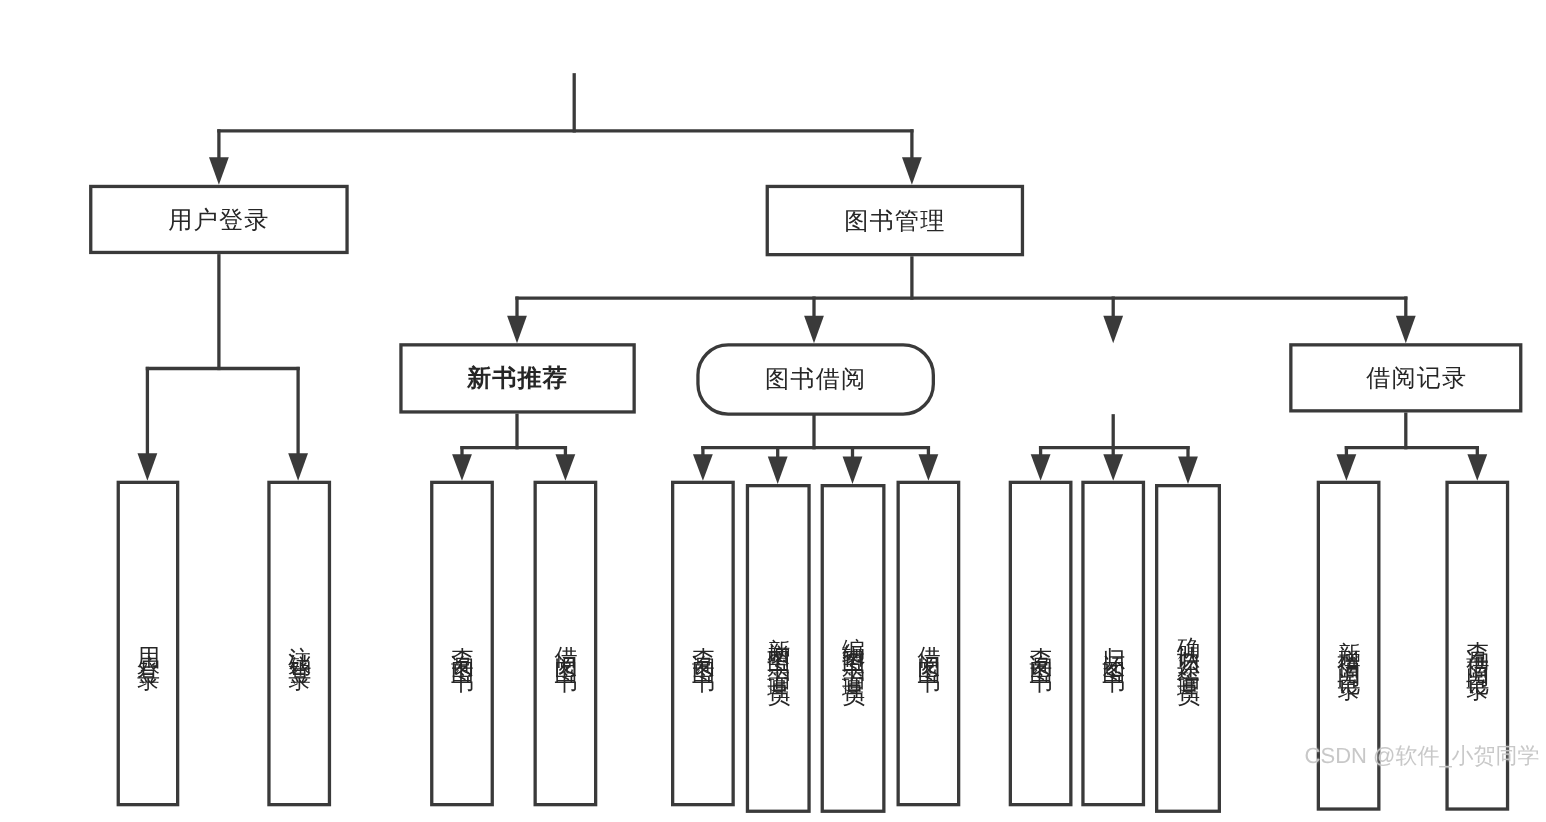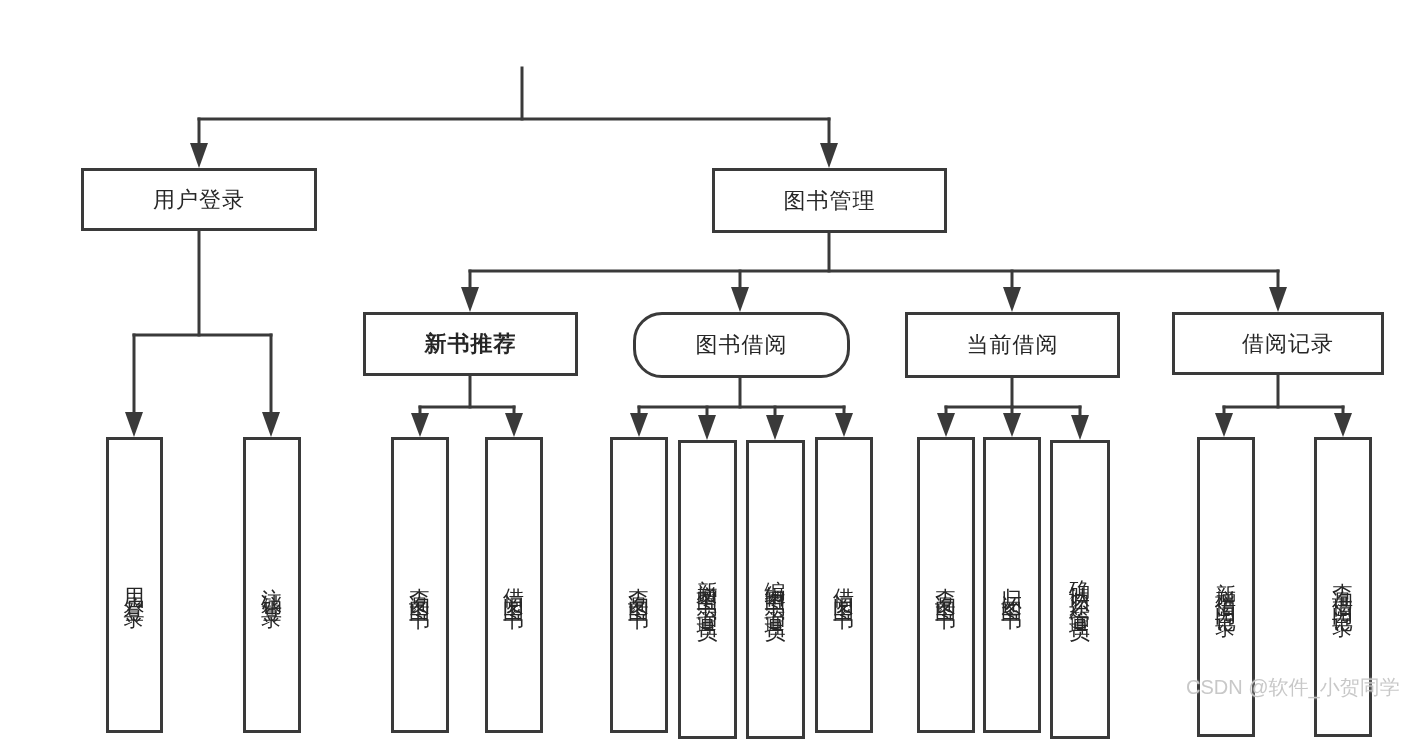--- a/index.html
+++ b/index.html
@@ -130,33 +130,30 @@
       <polygon points="1071,415 1089,415 1080,440"></polygon>
       <polygon points="1215,413 1233,413 1224,437"></polygon>
       <polygon points="1334,413 1352,413 1343,437"></polygon>
     </g>
   </svg>
 
 
   <div class="node h-node" style="left:81px; top:168px; width:236px; height:63px;">
     <span>用户登录</span>
   </div>
-  <div class="node h-node" style="left:712px; top:168px; width:235px; height:65px;font-family:Liberation Mono, monospace;">
+  <div class="node h-node" style="left:696px; top:168px; width:235px; height:65px;font-family:Liberation Mono, monospace;">
     <span>图书管理</span>
   </div>
 
   <div class="node h-node" style="left:363px; top:312px; width:215px; height:64px;font-weight:bold;">
     <span>新书推荐</span>
   </div>
   <div class="node h-node" style="left:633px; top:312px; width:217px; height:66px;border-radius:29px;">
     <span>图书借阅</span>
   </div>
-  <div class="node h-node" style="left:905px; top:312px; width:215px; height:66px;">
-    <span>当前借阅</span>
-  </div>
   <div class="node h-node" style="left:1172px; top:312px; width:212px; height:63px;padding-left:20px;">
     <span>借阅记录</span>
   </div>
 
   <div class="node v-node" style="left:106px; top:437px; width:57px; height:296px;">
     <span>用户登录</span>
   </div>
   <div class="node v-node" style="left:243px; top:437px; width:58px; height:296px;">
     <span>注销登录</span>
   </div>

